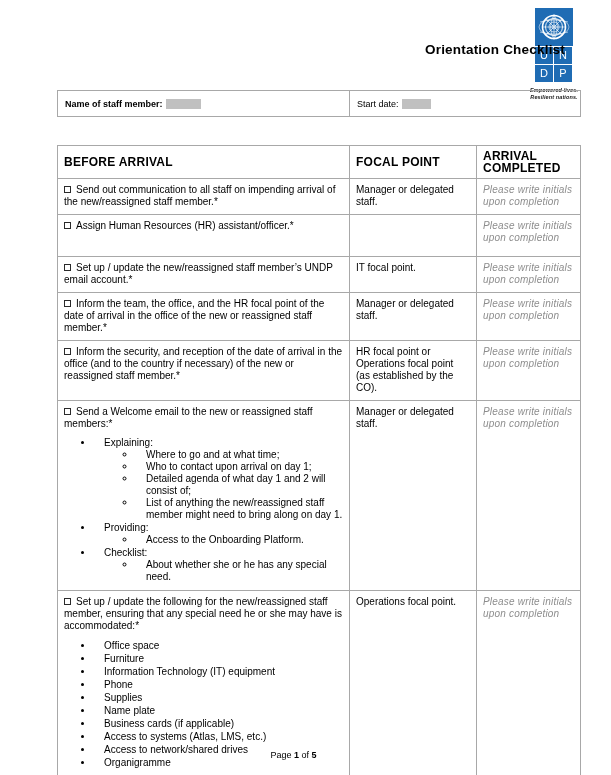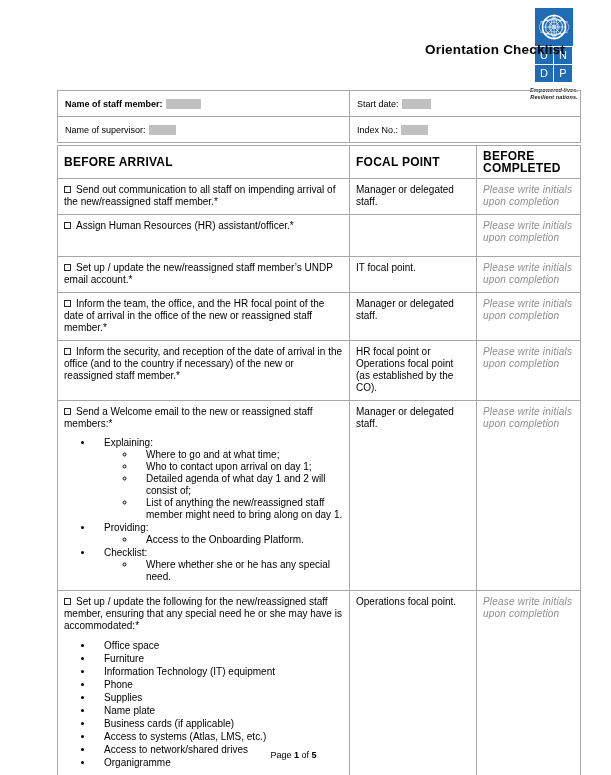--- a/index.html
+++ b/index.html
@@ -189,37 +189,29 @@
   <table class="tbl" id="info-table">
     <tbody>
       <tr>
         <td style="width:292px;font-weight:bold;">
           <span>Name of staff member:</span><span class="redact w-staff"></span>
         </td>
         <td style="width:231px;">
           <span>Start date:</span><span class="redact w-date"></span>
         </td>
       </tr>
-      <tr>
-        <td>
-          <span>Name of supervisor:</span><span class="redact w-sup"></span>
-        </td>
-        <td>
-          <span>Index No.:</span><span class="redact w-index"></span>
-        </td>
-      </tr>
     </tbody>
   </table>
 
   <table class="tbl" id="checklist-table">
     <thead>
       <tr>
         <th class="col-task">BEFORE ARRIVAL</th>
         <th class="col-focal">FOCAL POINT</th>
-        <th class="col-done">BEFORE COMPLETED</th>
+        <th class="col-done">ARRIVAL COMPLETED</th>
       </tr>
     </thead>
     <tbody>
 
       <tr>
         <td class="task-cell">
           <span class="cbx"></span><span class="task-line" style="display:inline">Send out communication to all staff on impending arrival of the new/reassigned staff member.*</span>
         </td>
         <td class="focal-cell">Manager or delegated staff.</td>
         <td class="done-cell">
@@ -291,21 +283,21 @@
             </li>
             <li>
               <span>Providing:</span>
               <ul class="lvl2">
                 <li>Access to the Onboarding Platform.</li>
               </ul>
             </li>
             <li>
               <span>Checklist:</span>
               <ul class="lvl2">
-                <li>Where whether she or he has any special need.</li>
+                <li>About whether she or he has any special need.</li>
               </ul>
             </li>
           </ul>
         </td>
         <td class="focal-cell">Manager or delegated staff.</td>
         <td class="done-cell">
           <div>Please write initials</div>
           <div>upon completion</div>
         </td>
       </tr>

